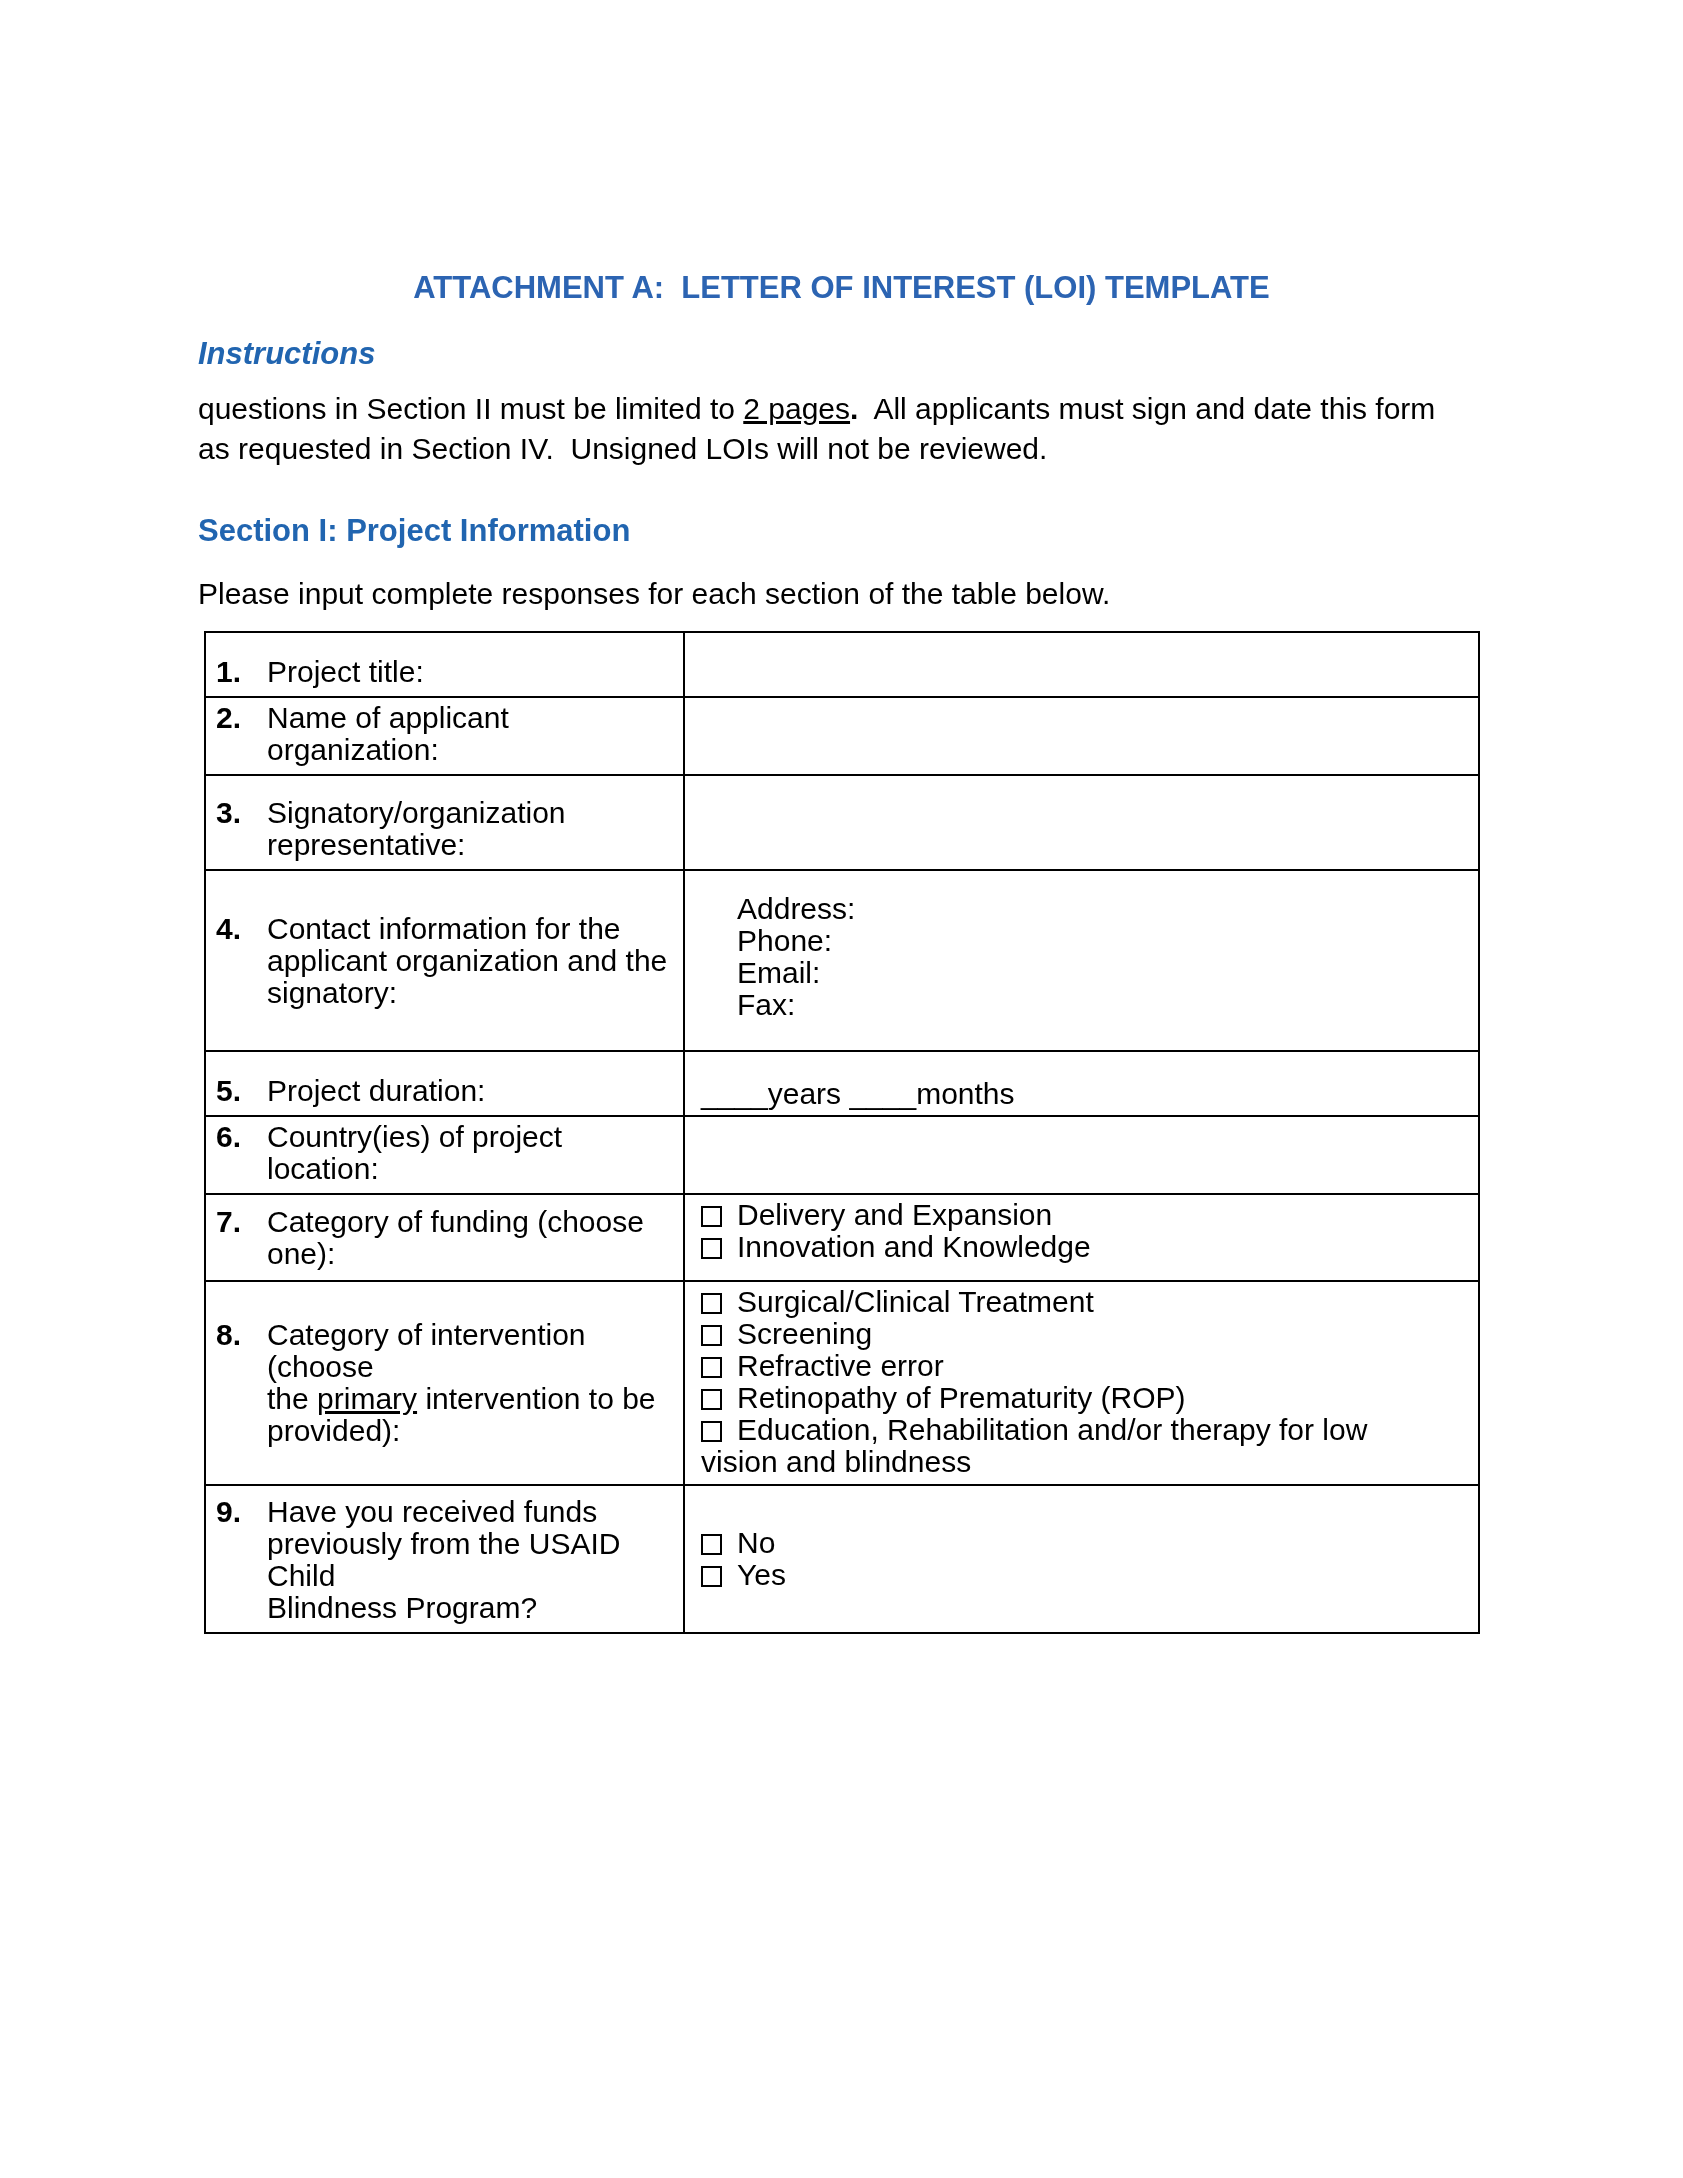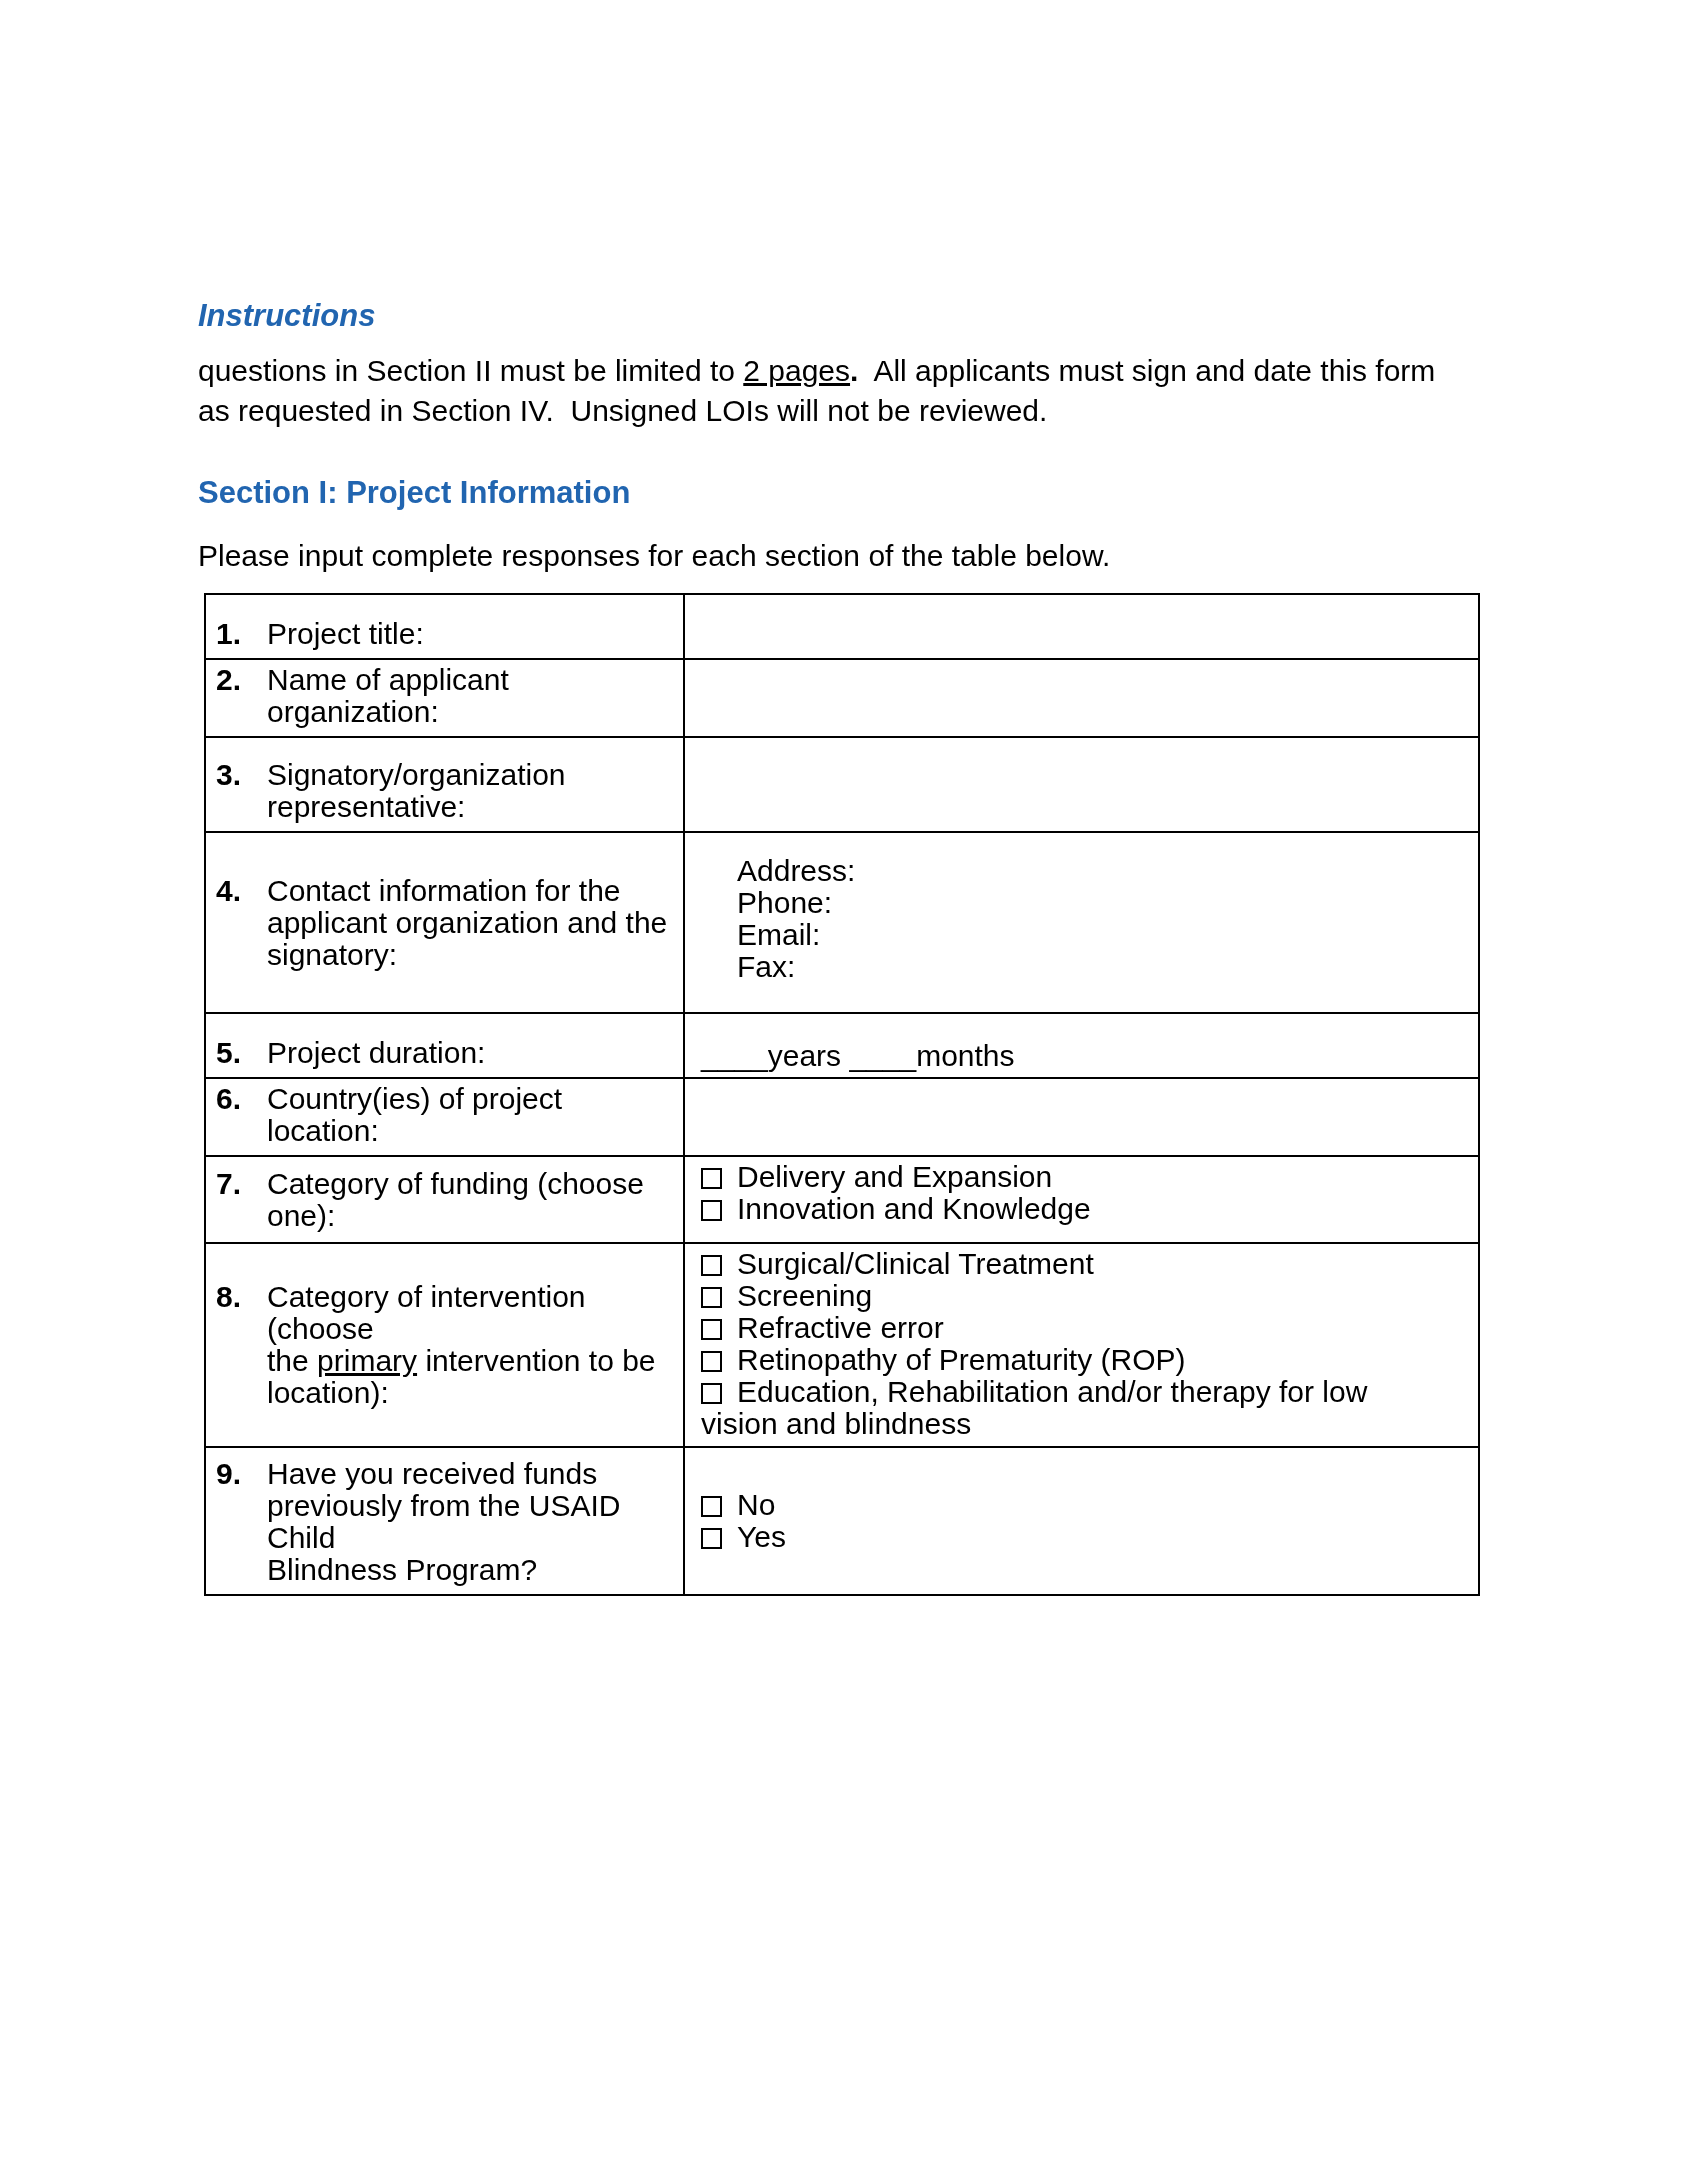--- a/index.html
+++ b/index.html
@@ -93,20 +93,21 @@
   }
   .cb-lbl { white-space: pre-line; }
   .blank-text { white-space: pre; }
 </style>
 </head>
 <body>
 
 <div class="page">
   <div class="content">
 
+    <div class="doc-title">ATTACHMENT A:  LETTER OF INTEREST (LOI) TEMPLATE</div>
 
     <div class="h-blue instructions-heading">Instructions</div>
 
     <div class="para">
       <span class="pl"><span>questions in Section II must be limited to </span><span class="u">2 pages</span><span class="b">.</span><span>  All applicants must sign and date this form</span></span>
       <span class="pl">as requested in Section IV.  Unsigned LOIs will not be reviewed.</span>
     </div>
 
     <div class="h-blue section1-heading">Section I: Project Information</div>
 
@@ -202,21 +203,21 @@
           <div class="cb-item"><span class="cb"></span><span class="cb-lbl">Innovation and Knowledge</span></div>
         </td>
       </tr>
 
       <tr class="r8">
         <td class="lc">
           <div class="lwrap">
                 <span class="num">8.</span>
                 <span class="lbl"><span>Category of intervention (choose
 the </span><span class="u">primary</span><span> intervention to be
-location):</span></span>
+provided):</span></span>
               </div>
         </td>
         <td class="rc">
           <div class="cb-item"><span class="cb"></span><span class="cb-lbl">Surgical/Clinical Treatment</span></div>
           <div class="cb-item"><span class="cb"></span><span class="cb-lbl">Screening</span></div>
           <div class="cb-item"><span class="cb"></span><span class="cb-lbl">Refractive error</span></div>
           <div class="cb-item"><span class="cb"></span><span class="cb-lbl">Retinopathy of Prematurity (ROP)</span></div>
           <div class="cb-item"><span class="cb"></span><span class="cb-lbl">Education, Rehabilitation and/or therapy for low
 vision and blindness</span></div>
         </td>

